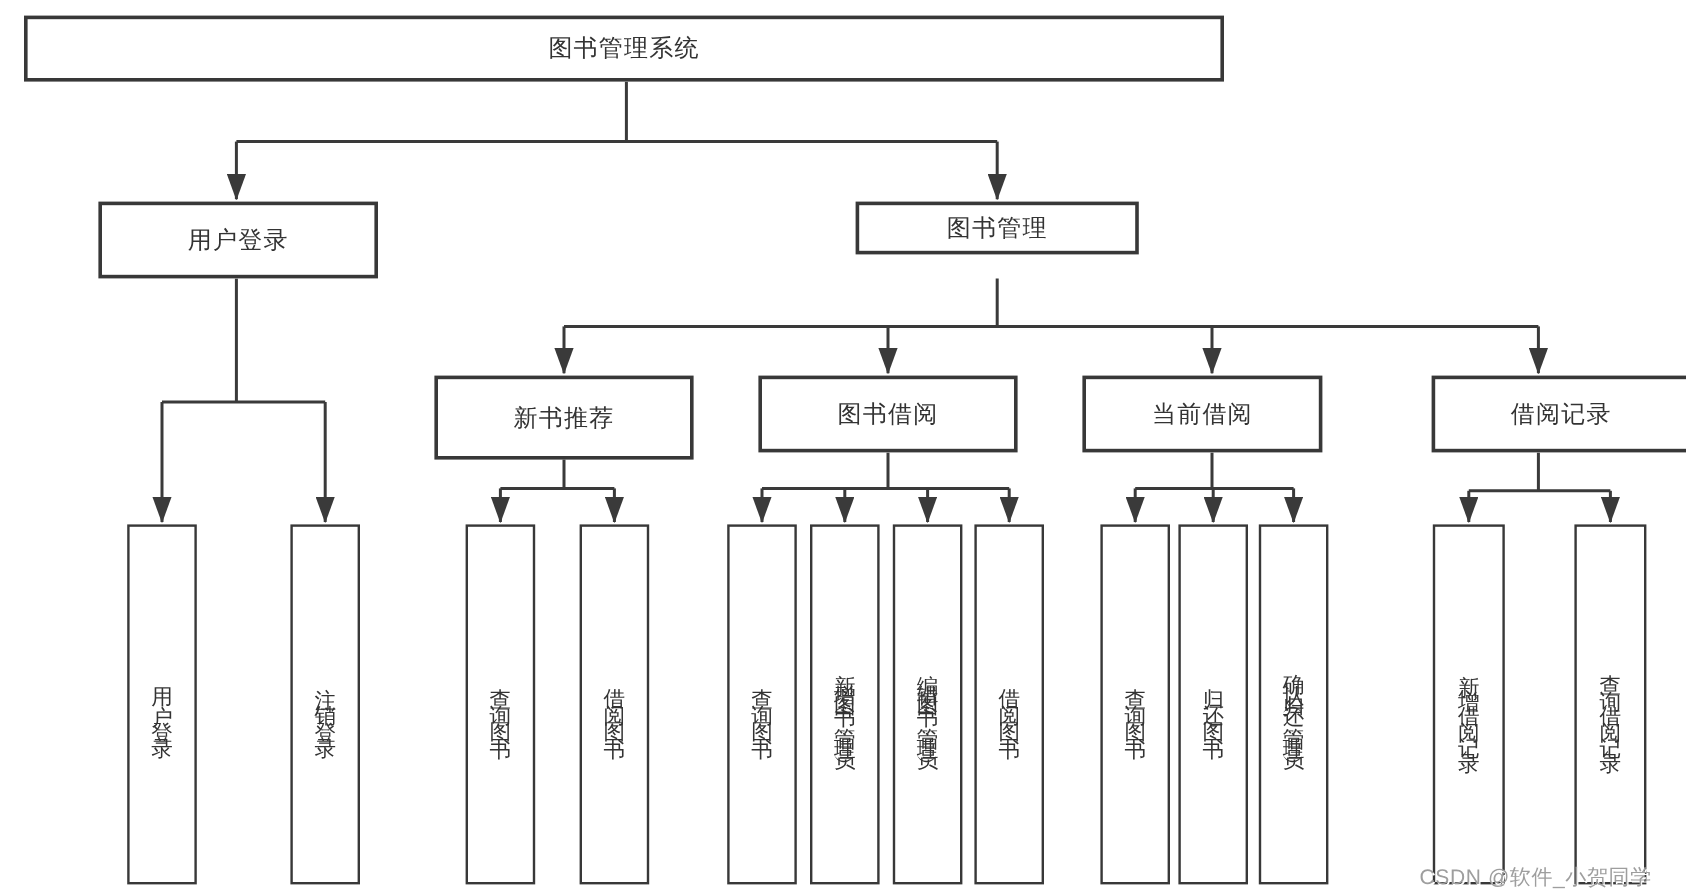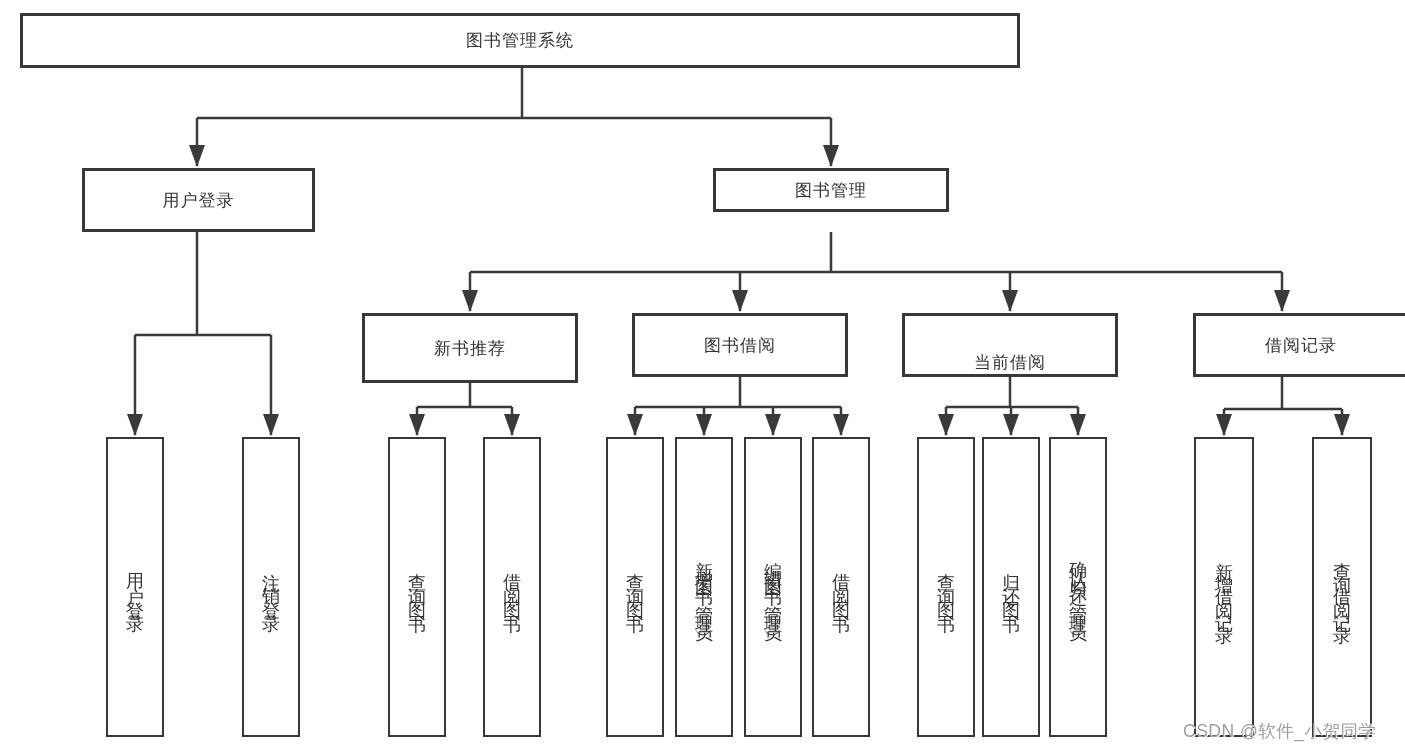--- a/index.html
+++ b/index.html
@@ -19,21 +19,21 @@
   .box {
     position: absolute;
     box-sizing: border-box;
     background: #ffffff;
     border: 3px solid #383838;
     display: flex;
     align-items: center;
     justify-content: center;
   }
   .hlabel {
-    font-size: 17px;
+    font-size: 20px;
     color: #333333;
     letter-spacing: 1px;
     white-space: nowrap;
   }
   .leaf { top: 437px; height: 300px; width: 58px; border-width: 2.5px; }
   .vlabel {
     writing-mode: vertical-rl;
     text-orientation: mixed;
     font-size: 18px;
     color: #333333;
@@ -113,21 +113,21 @@
   <div class="box" style="left:713px; top:168px; width:236px; height:44px;">
     <span class="hlabel">图书管理</span>
   </div>
 
   <div class="box" style="left:362px; top:313px; width:216px; height:70px;">
     <span class="hlabel">新书推荐</span>
   </div>
   <div class="box" style="left:632px; top:313px; width:216px; height:64px;">
     <span class="hlabel">图书借阅</span>
   </div>
-  <div class="box" style="left:902px; top:313px; width:216px; height:64px;align-items:flex-end;">
+  <div class="box" style="left:902px; top:313px; width:200px; height:64px;">
     <span class="hlabel">当前借阅</span>
   </div>
   <div class="box" style="left:1174px; top:313px; width:216px; height:64px;margin-left:19px;">
     <span class="hlabel">借阅记录</span>
   </div>
 
   <div class="box leaf" style="left:106px;">
     <span class="vlabel ls4">用户登录</span>
   </div>
   <div class="box leaf" style="left:242px;">

